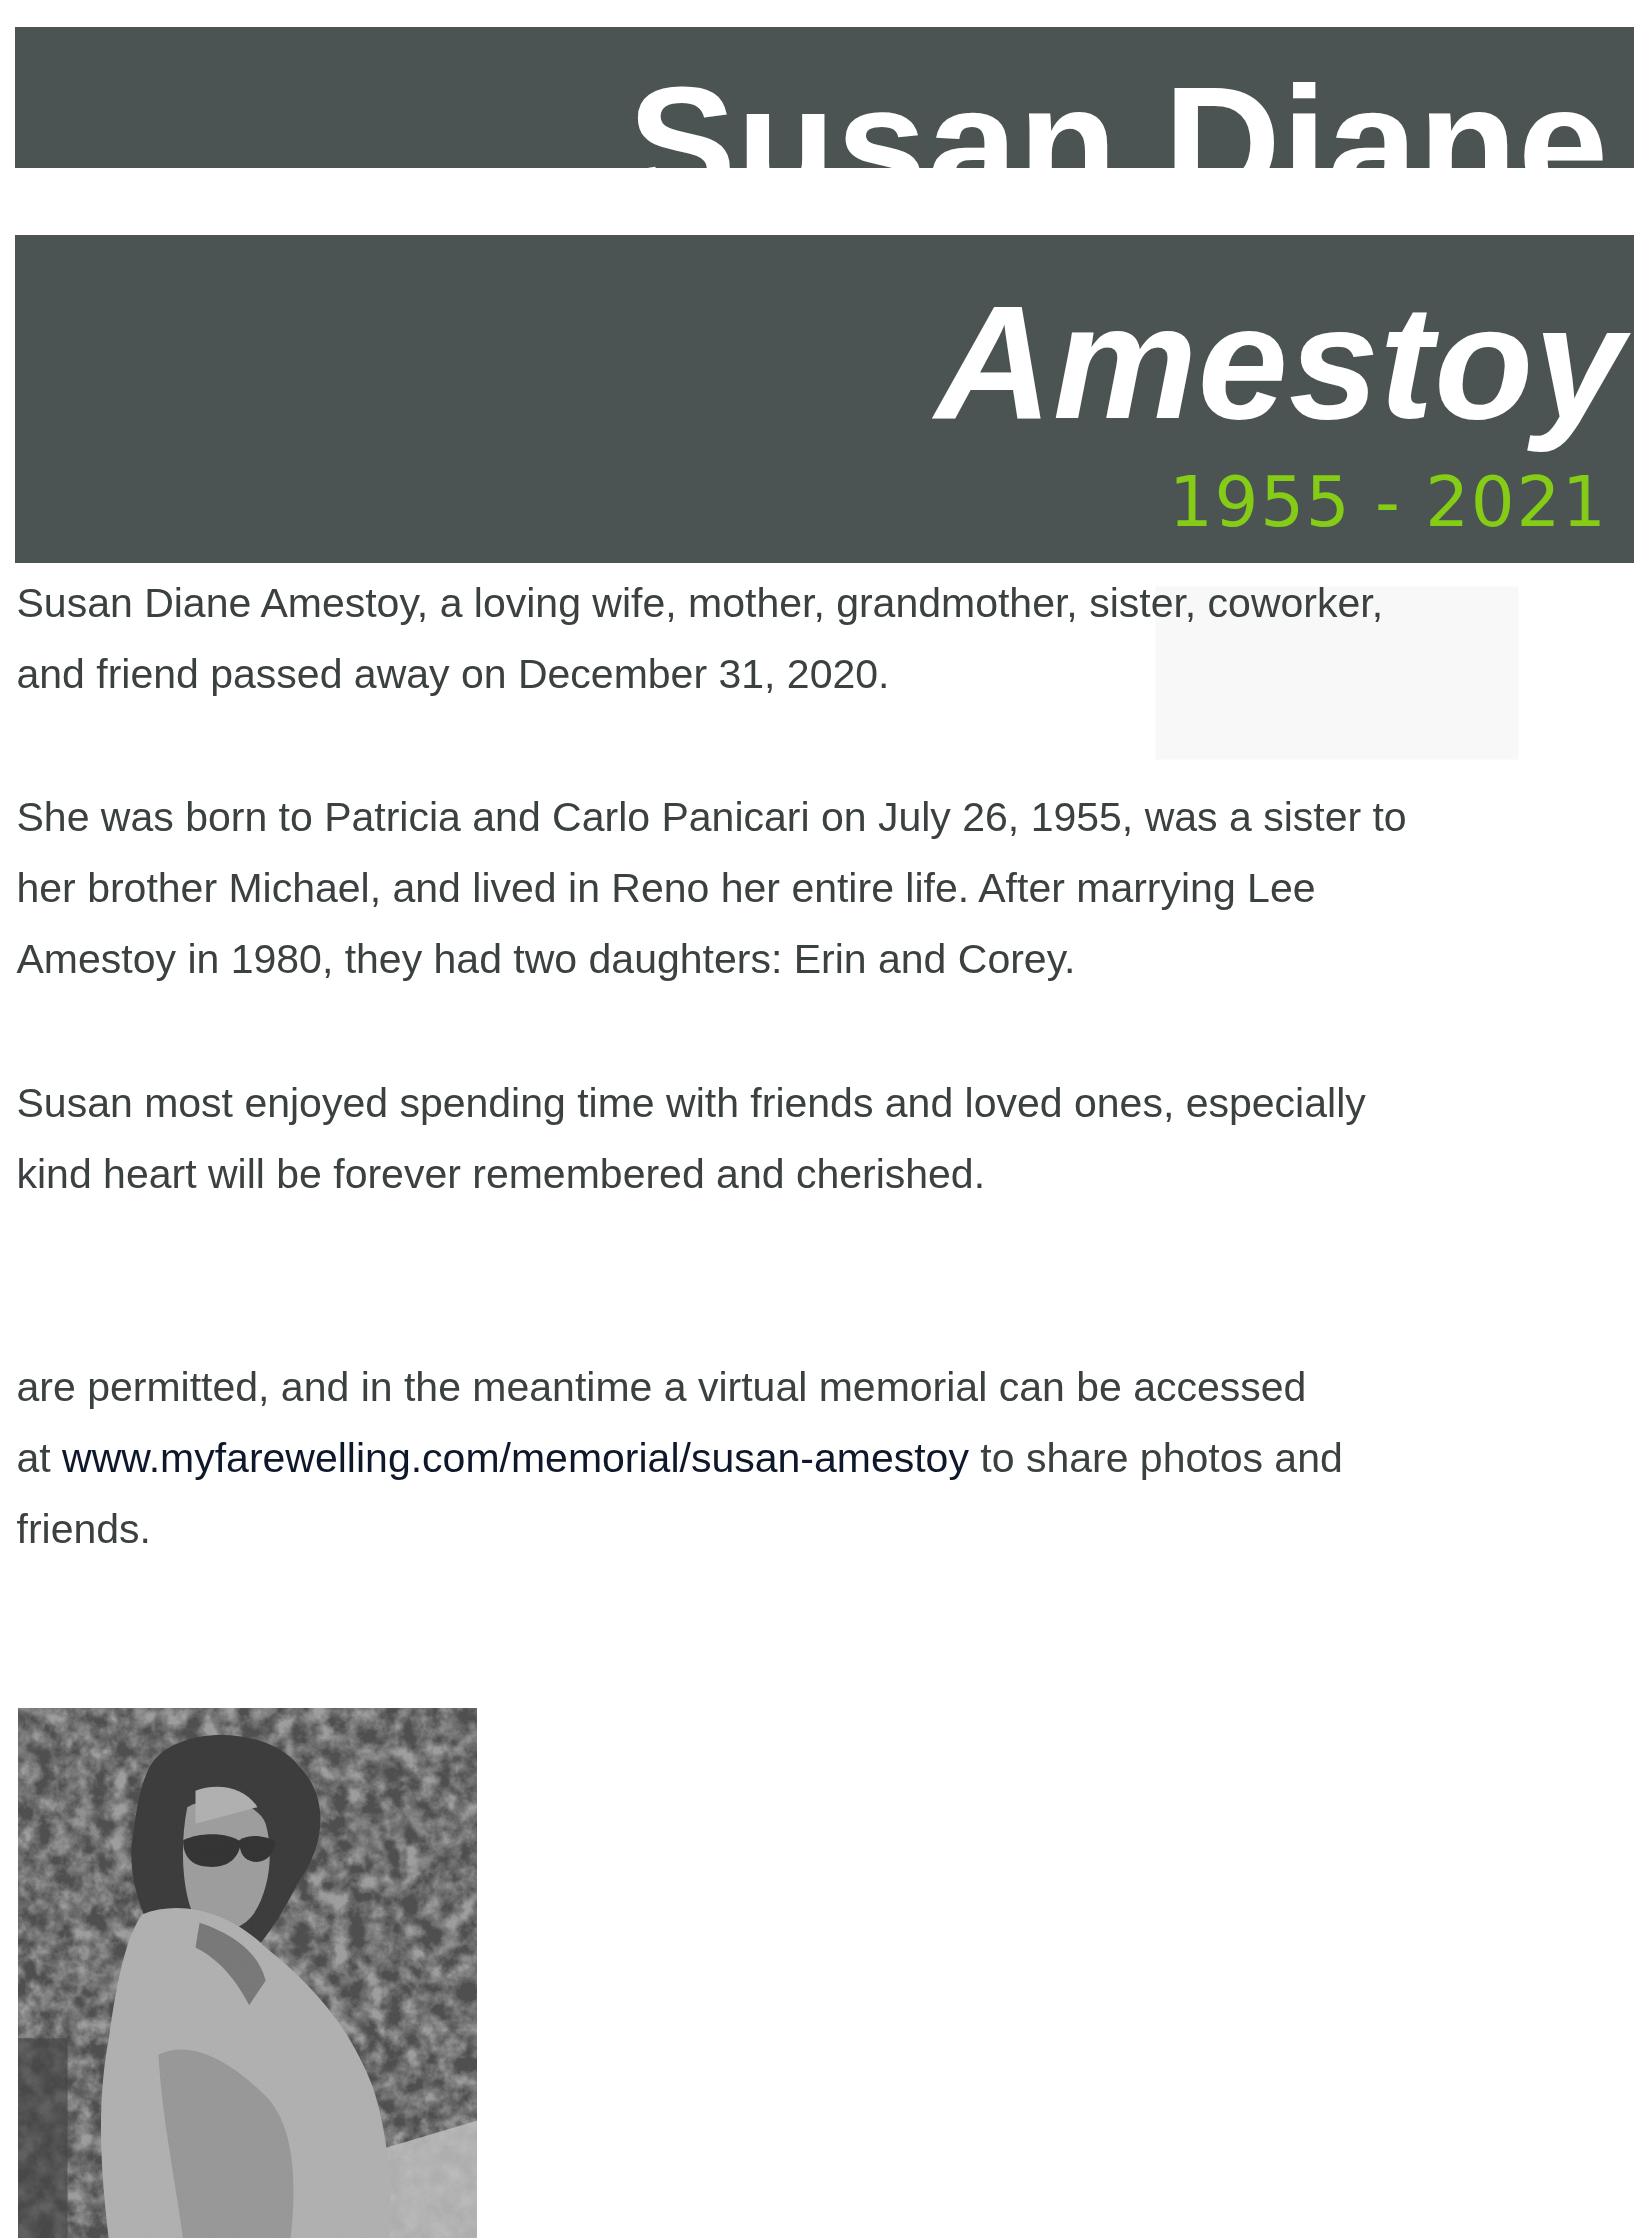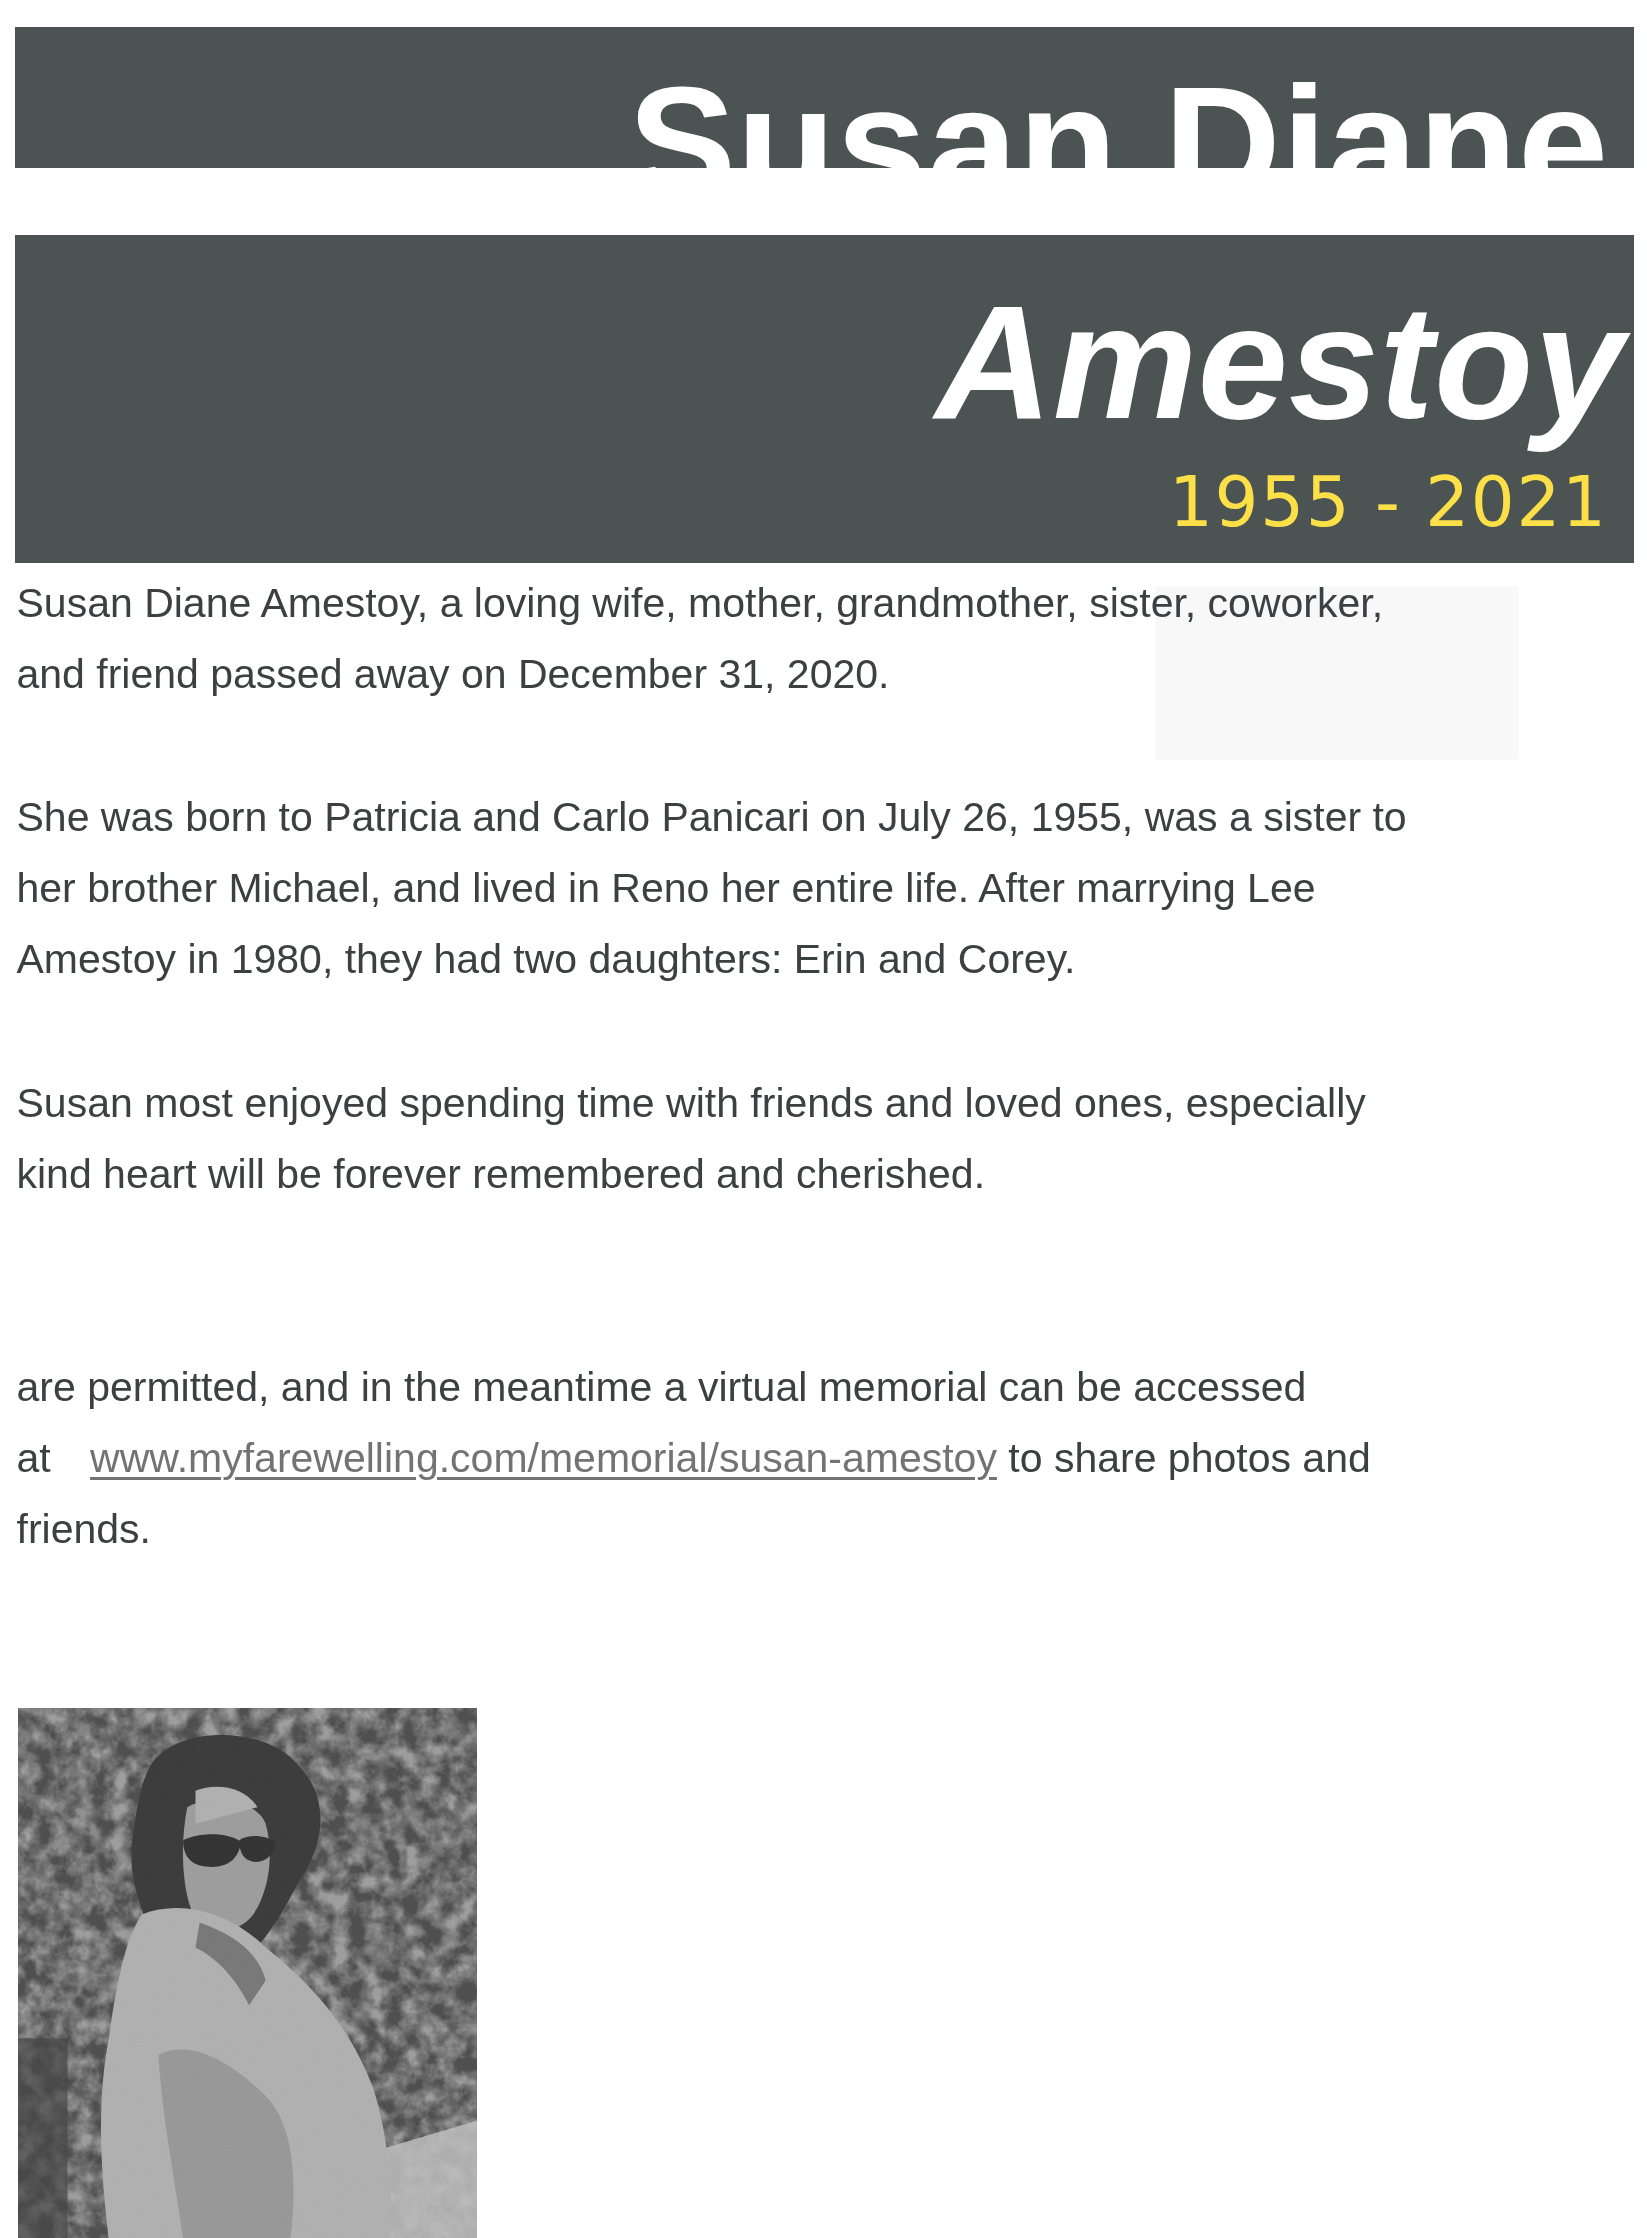--- a/index.html
+++ b/index.html
@@ -35,21 +35,21 @@
       letter-spacing: 0.8px;
       white-space: nowrap;
     }
     #name-line-1 { top: 35px; }
     #name-line-2 { top: 46px; right: 9px; font-style: italic; }
 
     .dates {
       position: absolute;
       right: 26.4px;
       top: 233px;
-      color: #fde047;
+      color: #84cc16;
       font-family: "DejaVu Sans", sans-serif;
       font-weight: normal;
       font-size: 69px;
       line-height: 1;
       letter-spacing: 1.7px;
       white-space: nowrap;
     }
 
     .body-text {
       position: absolute;
@@ -63,25 +63,23 @@
     #para-2 { top: 782px; }
     #para-3 { top: 1068px; }
     #para-4 { top: 1352px; }
 
     .body-text .line {
       display: block;
       white-space: nowrap;
     }
 
     a.memorial-link {
-      color: #737373;
-      text-decoration: underline;
+      color: #0f172a;
       text-decoration-thickness: 2.5px;
       text-underline-offset: 5px;
-      margin-left: 28px;
     }
 
     .photo {
       position: absolute;
       left: 18px;
       top: 1708px;
       width: 459px;
       height: 531px;
       overflow: hidden;
       background: #6b6b6b;

